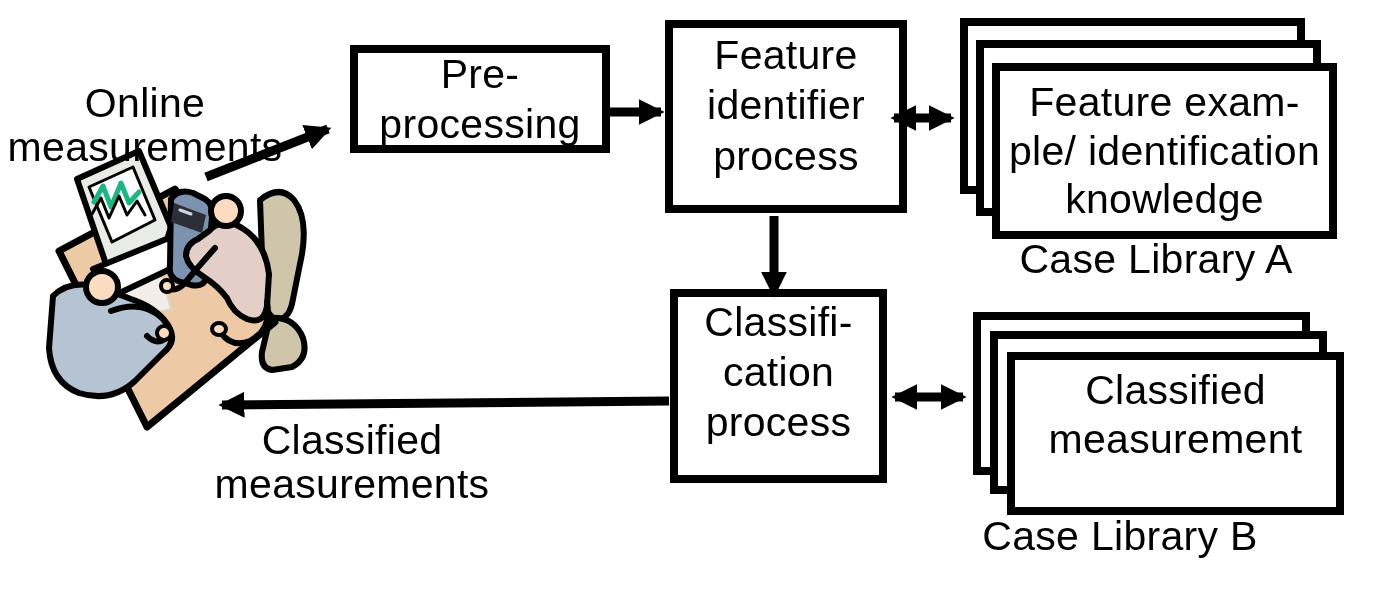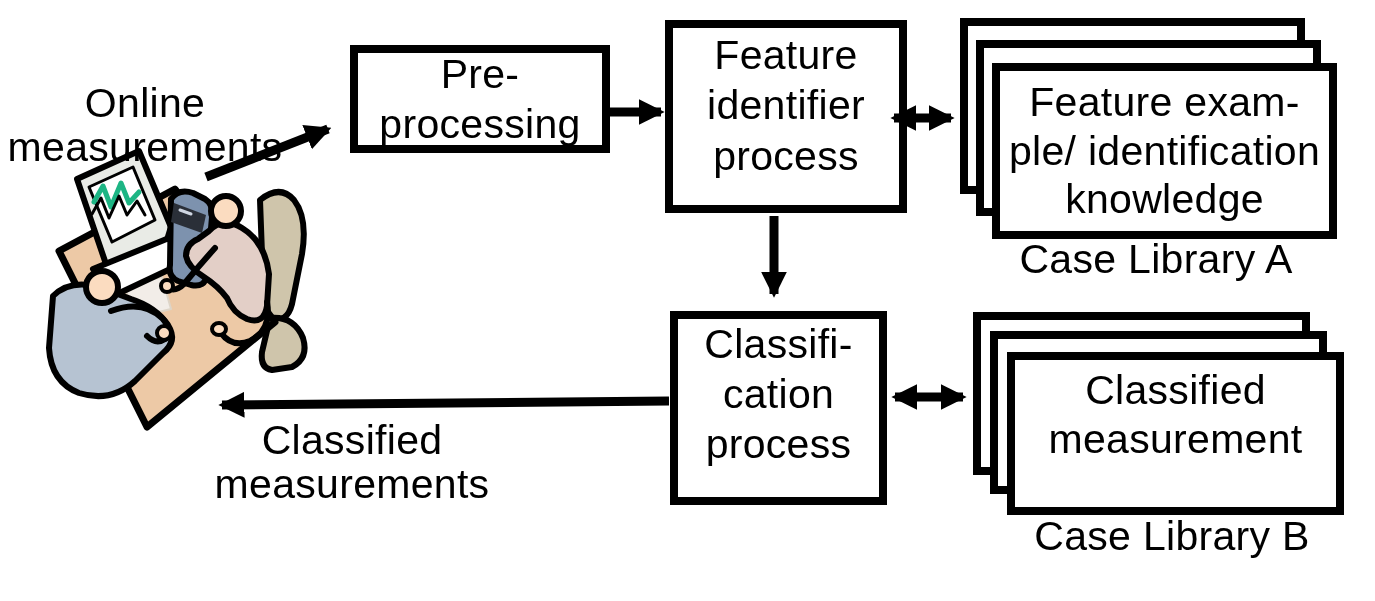--- a/index.html
+++ b/index.html
@@ -18,40 +18,40 @@
   .card .txt{line-height:1.18;}
   .stack{position:absolute;}
   .label{
     position:absolute;transform:translateX(-50%);text-align:center;
     white-space:pre-line;font-size:41px;line-height:1.08;letter-spacing:0.3px;
   }
   .caption{white-space:nowrap;line-height:1.0;}
   #node-preprocessing{left:350px;top:45px;width:260px;height:108px;}
   #node-feature{left:665px;top:20px;width:242px;height:193px;}
   #node-feature .txt{padding-bottom:22px;}
-  #node-classification{left:670px;top:311px;width:217px;height:194px;}
+  #node-classification{left:670px;top:289px;width:217px;height:194px;}
   #node-classification .txt{padding-bottom:28px;}
   #stack-a{left:960px;top:18px;width:385px;height:225px;}
   #stack-a .card{width:345px;height:176px;}
   #stack-a .c1{left:0;top:0;}
   #stack-a .c2{left:16px;top:22px;}
   #stack-a .c3{left:32px;top:45px;}
   #stack-a .c3 .txt{text-align:center;}
   #stack-b{left:973px;top:312px;width:380px;height:210px;}
   #stack-b .card{width:337px;height:163px;}
   #stack-b .c1{left:0;top:0;}
   #stack-b .c2{left:17px;top:19px;}
   #stack-b .c3{left:34px;top:40px;}
   #stack-b .c3 .txt{padding-bottom:38px;}
   #label-online{left:145px;top:38px;margin-top:43px;}
   #label-patient{left:293px;top:289px;}
   #label-physician{left:128px;top:441px;}
   #label-classified{left:352px;top:418px;}
   #caption-a{left:1156px;top:239px;}
-  #caption-b{left:1172px;top:516px;text-align:right;}
+  #caption-b{left:1120px;top:516px;text-align:right;}
   .overlay{position:absolute;left:0;top:0;width:1375px;height:601px;pointer-events:none;}
   .clipart{position:absolute;left:20px;top:136px;width:300px;height:300px;}
 </style>
 </head>
 <body>
 
 <div class="canvas">
 
   <svg class="clipart" viewBox="0 0 300 300">
     <g stroke-linejoin="round" stroke-linecap="round">

